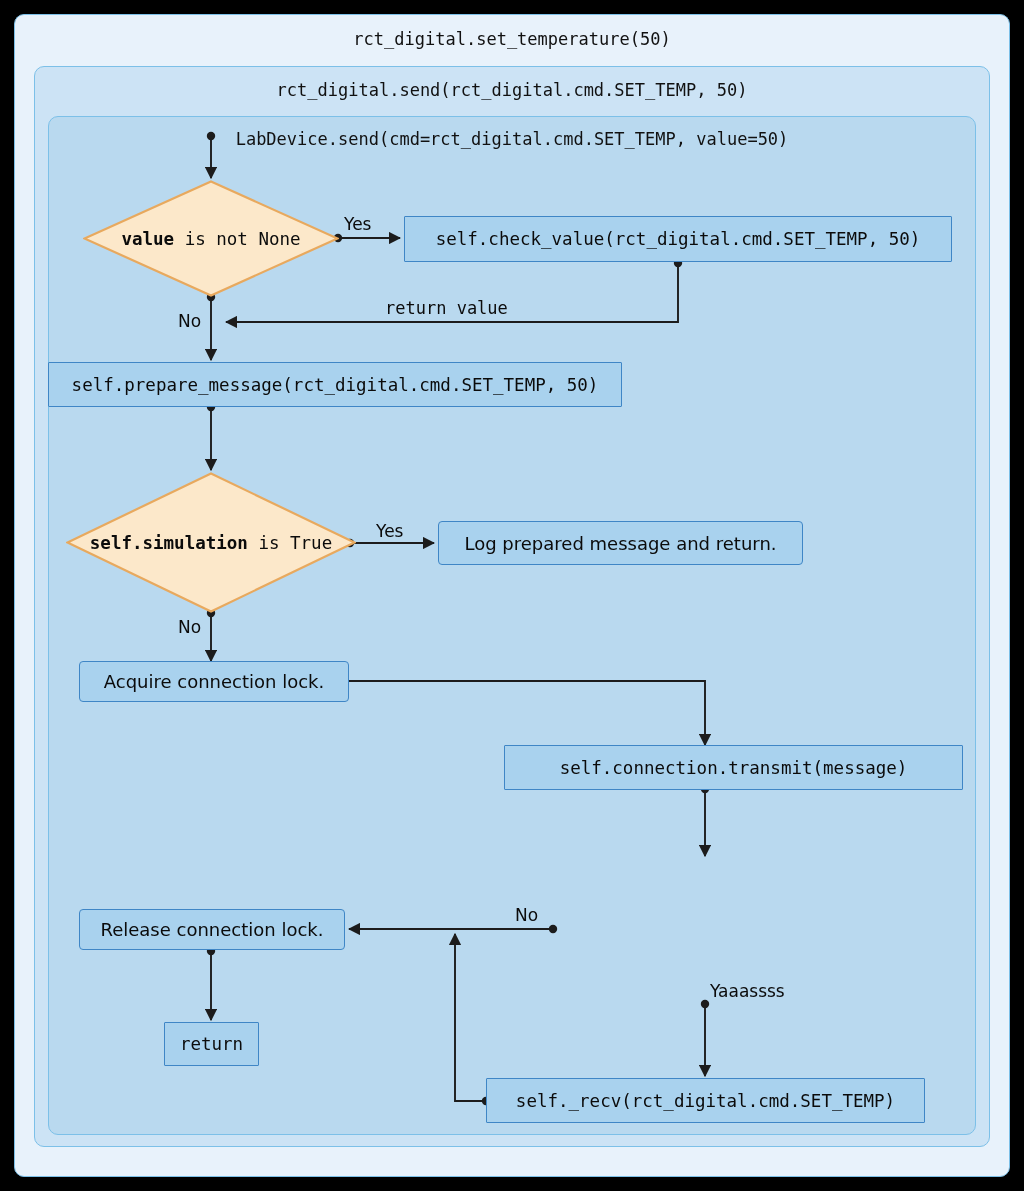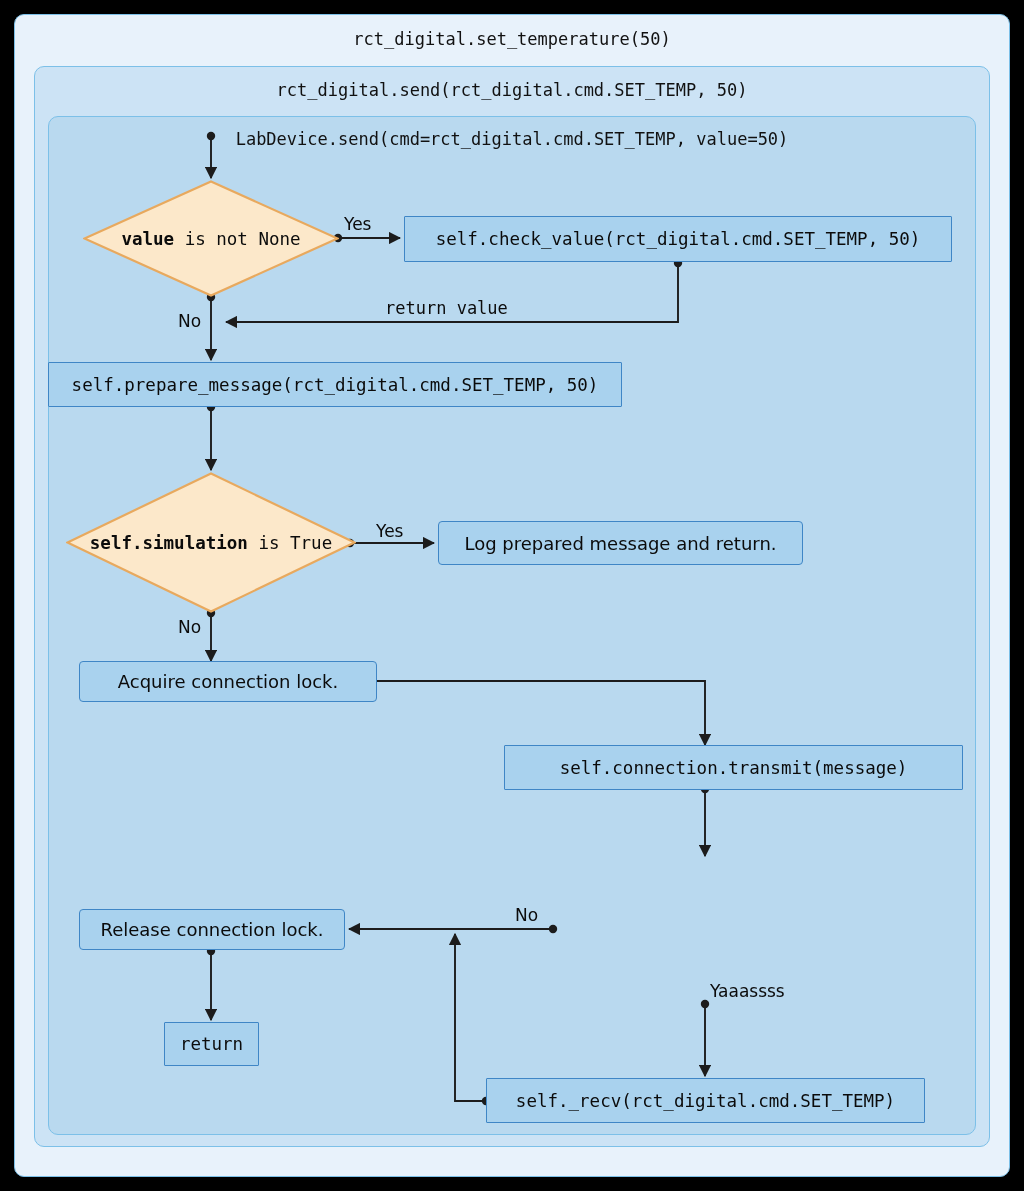--- a/index.html
+++ b/index.html
@@ -163,21 +163,21 @@
     </svg>
     <div class="lbl">
       <b>self.simulation</b><span> is True</span>
     </div>
   </div>
 
   <div class="node rect" style="left:438px;top:521px;width:365px;height:44px;">
     <span>Log prepared message and return.</span>
   </div>
 
-  <div class="node rect" style="left:79px;top:661px;width:298px;height:41px;">
+  <div class="node rect" style="left:79px;top:661px;width:270px;height:41px;">
     <span>Acquire connection lock.</span>
   </div>
 
   <div class="node proc" style="left:504px;top:745px;width:459px;height:45px;">
     <span>self.connection.transmit(message)</span>
   </div>
 
 
   <div class="node rect" style="left:79px;top:909px;width:266px;height:41px;justify-content:center;">
     <span>Release connection lock.</span>

